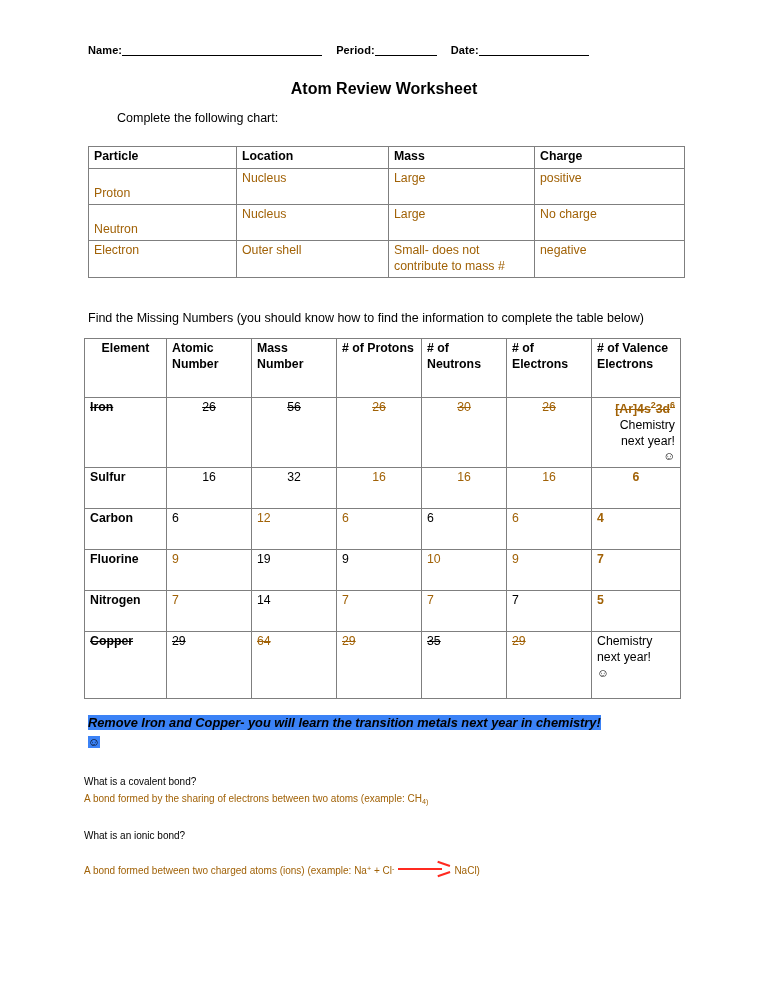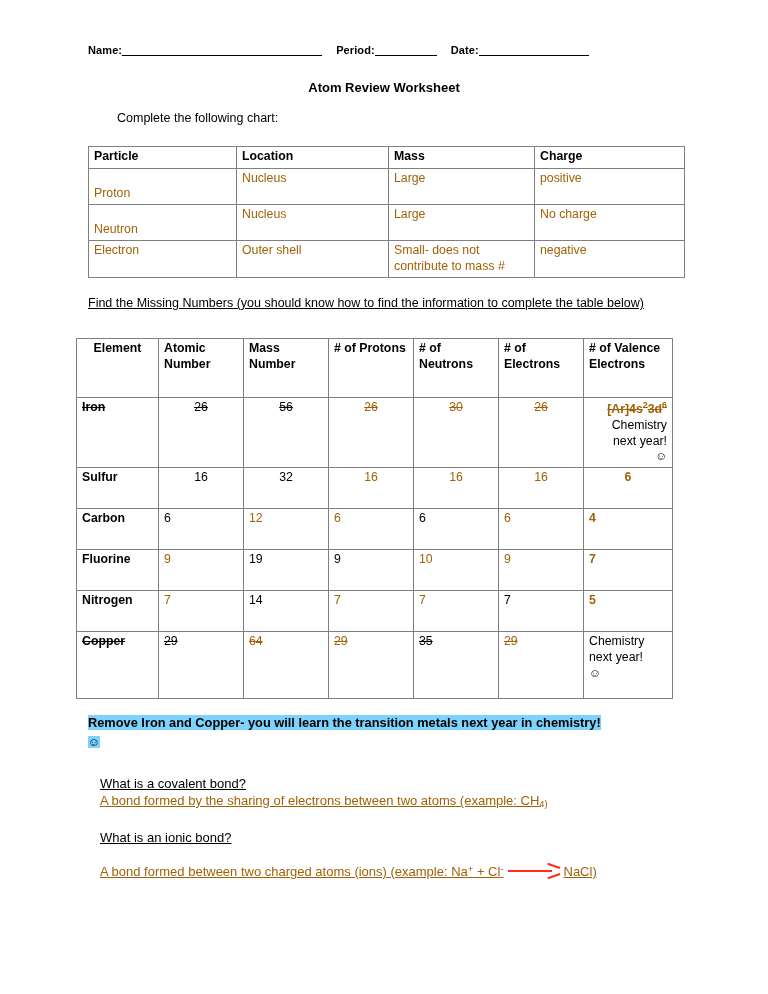--- a/index.html
+++ b/index.html
@@ -43,32 +43,32 @@
   .rule-per   { width: 62px; }
   .rule-date  { width: 110px; }
   .gap-sm { display:inline-block; width: 14px; }
 
   .doc-title {
     position: absolute;
     top: 80px;
     left: 0;
     width: 768px;
     text-align: center;
-    font-size: 13px;
+    font-size: 16px;
     font-weight: bold;
   }
 
   .para {
     position: absolute;
     font-size: 12.5px;
     color: #000;
     white-space: nowrap;
   }
   .instr1 { left: 88px; top: 111px; margin-left: 29px; }
-  .instr2 { left: 88px; top: 296px; text-decoration: underline; }
+  .instr2 { left: 88px; top: 311px; }
 
   
   table {
     position: absolute;
     border-collapse: collapse;
     font-size: 12.3px;
     table-layout: fixed;
   }
   table td, table th {
     border: 1px solid #7f7f7f;
@@ -95,21 +95,21 @@
   #particle-table thead td { font-weight: bold; height: 17px; }
   #particle-table .tall { height: 36px; }
   
   #particle-table td.name-bottom {
     vertical-align: bottom;
     padding-bottom: 2px;
   }
 
   
   #element-table {
-    left: 76px;
+    left: 84px;
     top: 338px;
     width: 596px;
   }
   #element-table .e0 { width: 82px; }
   #element-table .e1 { width: 85px; }
   #element-table .e2 { width: 85px; }
   #element-table .e3 { width: 85px; }
   #element-table .e4 { width: 85px; }
   #element-table .e5 { width: 85px; }
   #element-table .e6 { width: 89px; }
@@ -131,27 +131,28 @@
   .banner {
     position: absolute;
     left: 88px;
     top: 713px;
     width: 618px;
     font-size: 12.8px;
     font-weight: bold;
     line-height: 1.52;
   }
   .banner .hl {
-    background: #7dd3fc;
+    background: #3b82f6;
     box-decoration-break: clone;
+    font-style: italic;
     -webkit-box-decoration-break: clone;
   }
 
   
-  .qa { position: absolute; left: 100px; font-size: 13px; white-space: nowrap; text-decoration: underline; }
+  .qa { position: absolute; left: 84px; font-size: 10px; white-space: nowrap; }
   .q1 { top: 776px; }
   .a1 { top: 793px; }
   .q2 { top: 830px; }
   .a2 { top: 864px; }
   .qa sub { font-size: 0.72em; vertical-align: -0.25em; }
   .qa sup { font-size: 0.72em; vertical-align: 0.42em; }
 
   .arrow {
     display: inline-block;
     position: relative;

